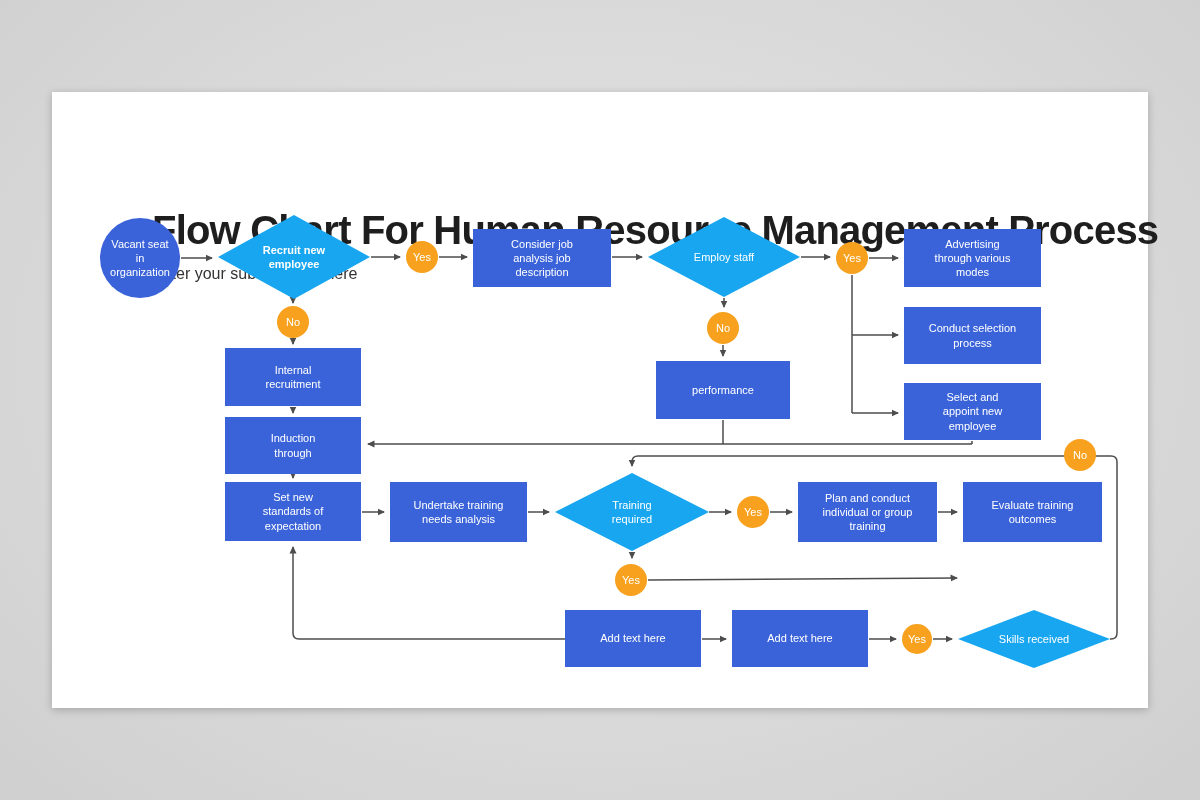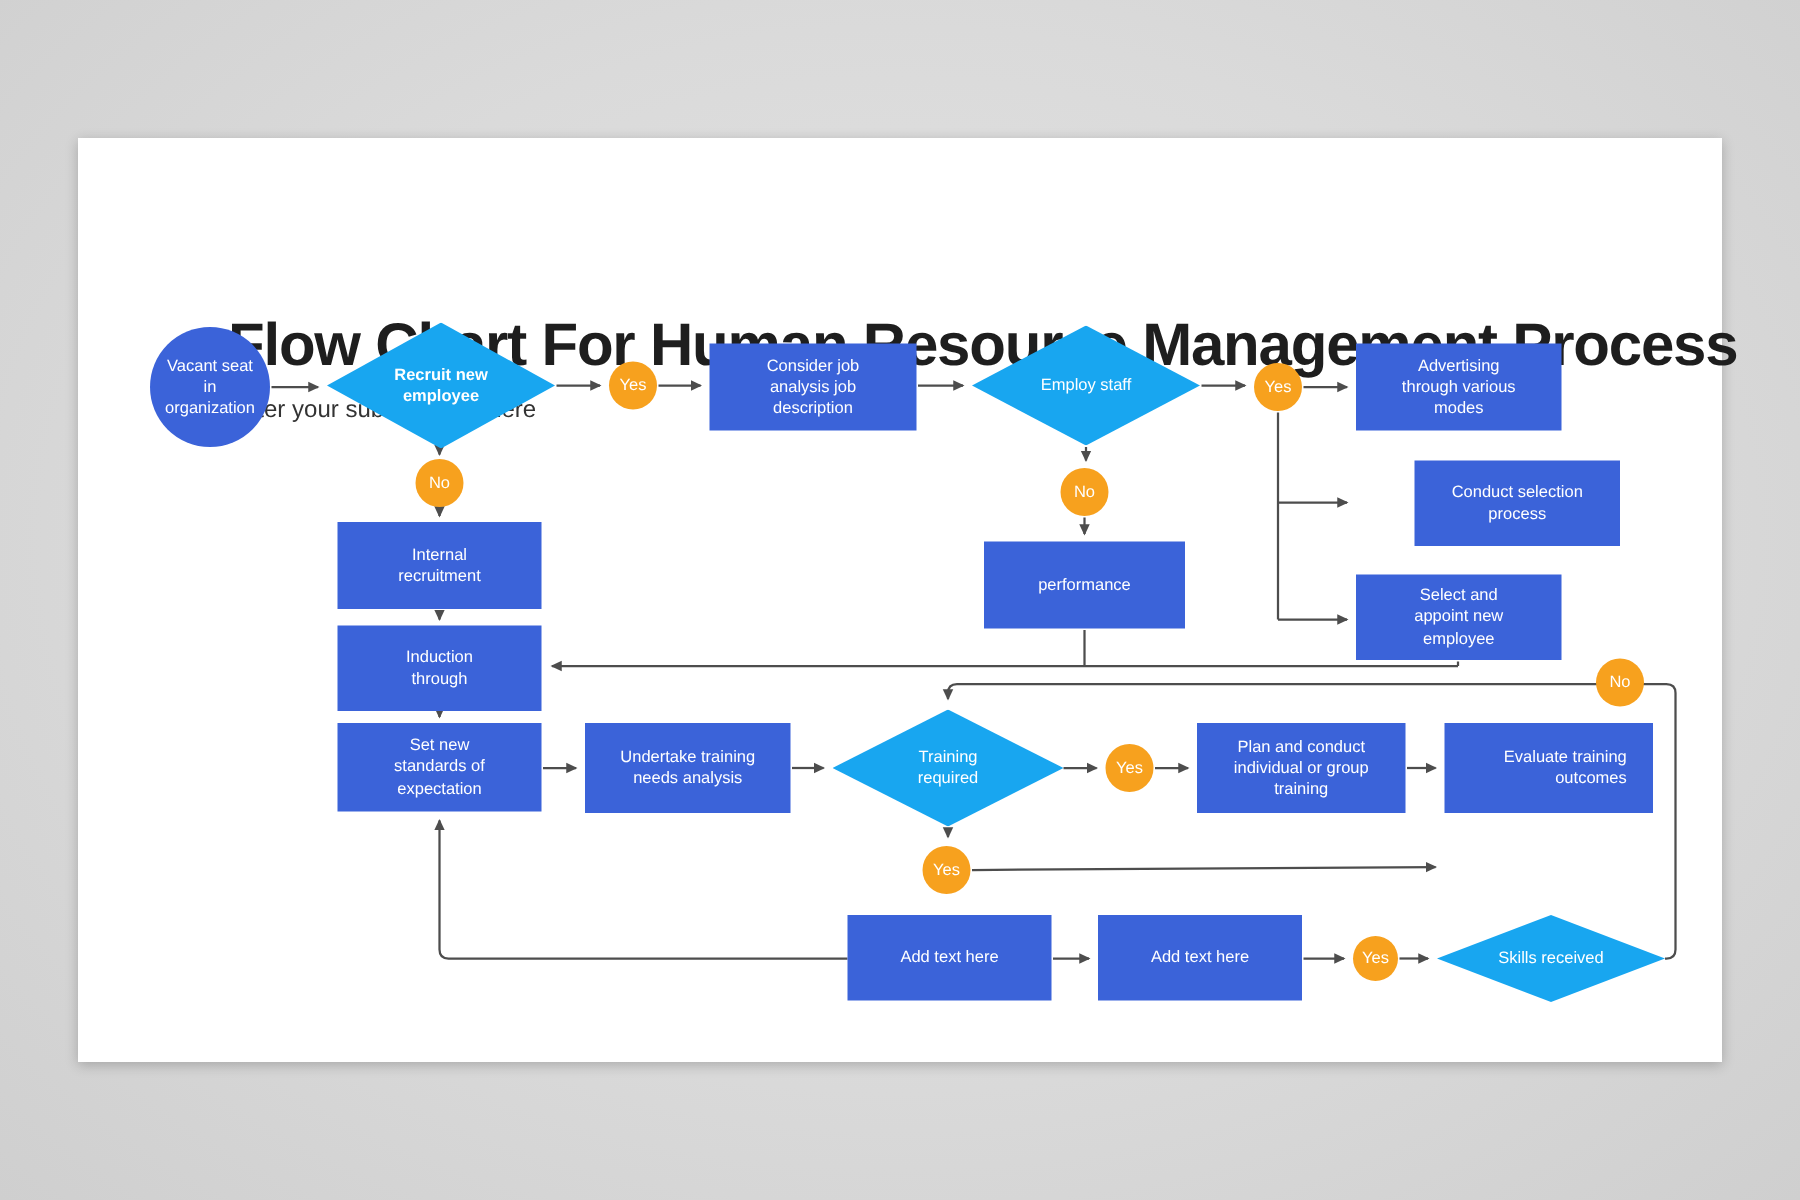--- a/index.html
+++ b/index.html
@@ -104,21 +104,21 @@
       </div>
       <div class="node diamond" style="left: 648px; top: 217px; width: 152px; height: 80px;">
         <span class="lbl" style="max-width: 100px;">Employ staff</span>
       </div>
       <div class="node badge" style="left: 836px; top: 242px; width: 32px; height: 32px;">
         <span class="lbl">Yes</span>
       </div>
       <div class="node rect" style="left: 904px; top: 229px; width: 137px; height: 58px;">
         <span class="lbl" style="max-width: 92px;">Advertising through various modes</span>
       </div>
-      <div class="node rect" style="left: 904px; top: 307px; width: 137px; height: 57px; margin-left: 39px;">
+      <div class="node rect" style="left: 904px; top: 307px; width: 137px; height: 57px;">
         <span class="lbl" style="max-width: 100px;">Conduct selection process</span>
       </div>
       <div class="node rect" style="left: 904px; top: 383px; width: 137px; height: 57px;">
         <span class="lbl" style="max-width: 76px;">Select and appoint new employee</span>
       </div>
       <div class="node badge" style="left: 277px; top: 306px; width: 32px; height: 32px;">
         <span class="lbl">No</span>
       </div>
       <div class="node rect" style="left: 225px; top: 348px; width: 136px; height: 58px;">
         <span class="lbl" style="max-width: 72px;">Internal recruitment</span>
@@ -141,21 +141,21 @@
       <div class="node diamond" style="left: 555px; top: 473px; width: 154px; height: 78px;">
         <span class="lbl" style="max-width: 60px;">Training required</span>
       </div>
       <div class="node badge" style="left: 737px; top: 496px; width: 32px; height: 32px;">
         <span class="lbl">Yes</span>
       </div>
       <div class="node rect" style="left: 798px; top: 482px; width: 139px; height: 60px;">
         <span class="lbl" style="max-width: 104px;">Plan and conduct individual or group training</span>
       </div>
       <div class="node rect" style="left: 963px; top: 482px; width: 139px; height: 60px;">
-        <span class="lbl" style="max-width: 104px; text-align: right;">Evaluate training outcomes</span>
+        <span class="lbl" style="max-width: 104px;">Evaluate training outcomes</span>
       </div>
       <div class="node badge" style="left: 1064px; top: 439px; width: 32px; height: 32px;">
         <span class="lbl">No</span>
       </div>
       <div class="node badge" style="left: 615px; top: 564px; width: 32px; height: 32px;">
         <span class="lbl">Yes</span>
       </div>
       <div class="node rect" style="left: 565px; top: 610px; width: 136px; height: 57px;">
         <span class="lbl" style="max-width: 110px;">Add text here</span>
       </div>

